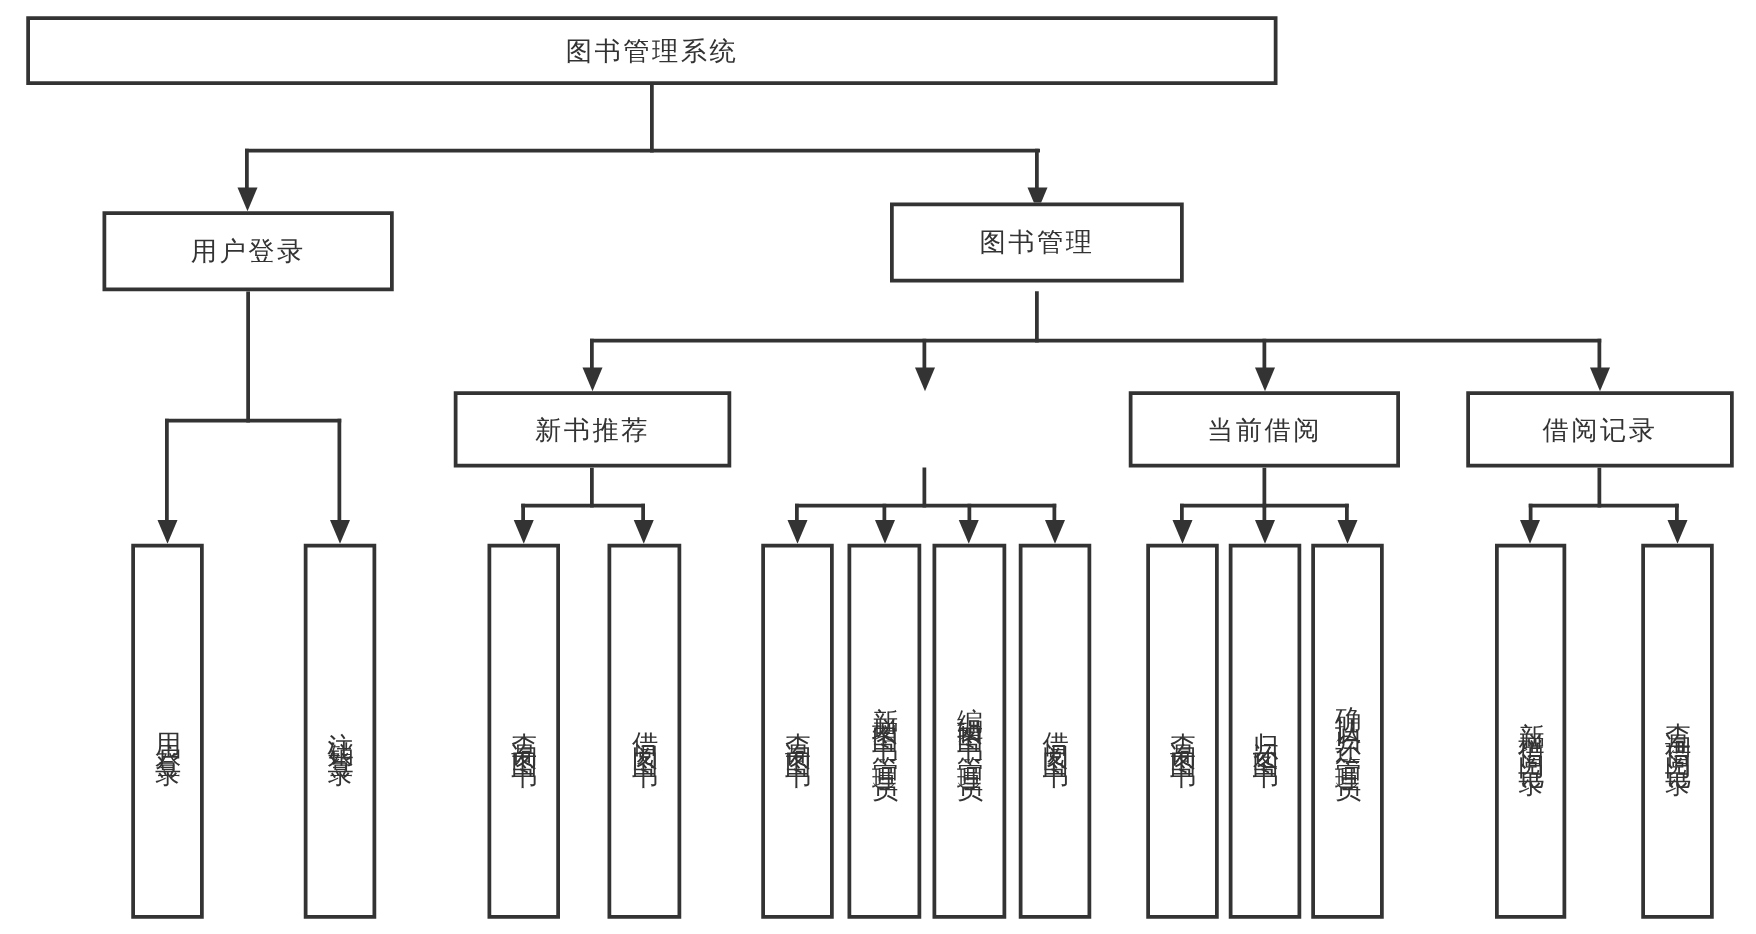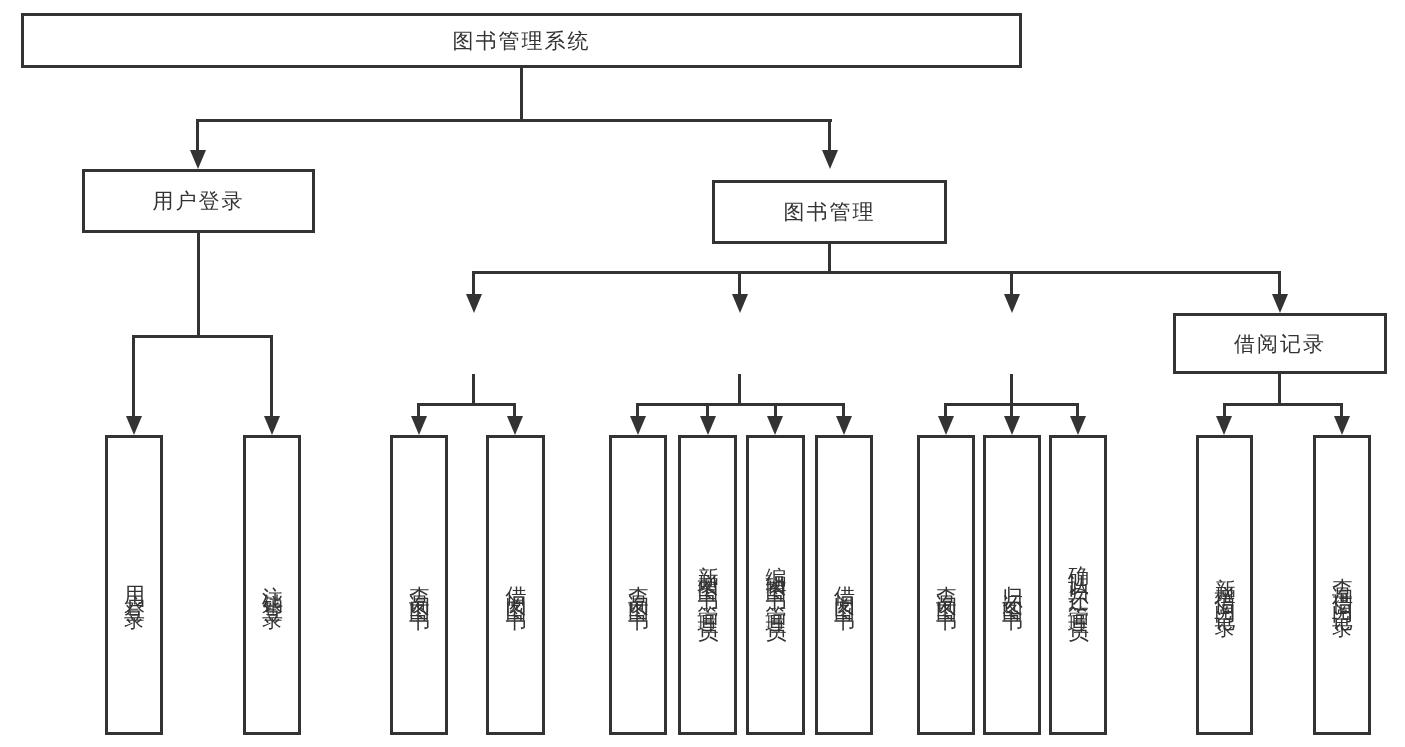--- a/index.html
+++ b/index.html
@@ -42,40 +42,42 @@
   <div class="node" style="left:21px;top:13px;width:1001px;height:55px">图书管理系统</div>
 
   <div class="vline" style="left:520px;top:68px;height:54px"></div>
   <div class="hline" style="left:196px;top:119px;width:636px"></div>
   <div class="vline" style="left:196px;top:119px;height:35px"></div>
   <div class="vline" style="left:828px;top:119px;height:35px"></div>
   <div class="arrow" style="left:190px;top:150px"></div>
   <div class="arrow" style="left:822px;top:150px"></div>
 
   <div class="node" style="left:82px;top:169px;width:233px;height:64px">用户登录</div>
-  <div class="node" style="left:712px;top:180px;width:235px;height:64px">图书管理</div>
+  <div class="node" style="left:712px;top:162px;width:235px;height:64px">图书管理</div>
 
   <div class="vline" style="left:197px;top:233px;height:105px"></div>
   <div class="hline" style="left:132px;top:335px;width:141px"></div>
   <div class="vline" style="left:132px;top:335px;height:85px"></div>
   <div class="vline" style="left:270px;top:335px;height:85px"></div>
   <div class="arrow" style="left:126px;top:416px"></div>
   <div class="arrow" style="left:264px;top:416px"></div>
 
   <div class="vline" style="left:828px;top:233px;height:41px"></div>
   <div class="hline" style="left:472px;top:271px;width:809px"></div>
   <div class="vline" style="left:472px;top:271px;height:25px"></div>
   <div class="vline" style="left:738px;top:271px;height:25px"></div>
   <div class="vline" style="left:1010px;top:271px;height:25px"></div>
   <div class="vline" style="left:1278px;top:271px;height:25px"></div>
   <div class="arrow" style="left:466px;top:294px"></div>
   <div class="arrow" style="left:732px;top:294px"></div>
   <div class="arrow" style="left:1004px;top:294px"></div>
   <div class="arrow" style="left:1272px;top:294px"></div>
 
+  <div class="node" style="left:363px;top:313px;width:222px;height:61px">新书推荐</div>
+  <div class="node" style="left:903px;top:313px;width:217px;height:61px">当前借阅</div>
   <div class="node" style="left:1173px;top:313px;width:214px;height:61px">借阅记录</div>
 
   <div class="vline" style="left:472px;top:374px;height:32px"></div>
   <div class="hline" style="left:417px;top:403px;width:99px"></div>
   <div class="vline" style="left:417px;top:403px;height:16px"></div>
   <div class="vline" style="left:513px;top:403px;height:16px"></div>
   <div class="arrow" style="left:411px;top:416px"></div>
   <div class="arrow" style="left:507px;top:416px"></div>
 
   <div class="vline" style="left:738px;top:374px;height:32px"></div>

